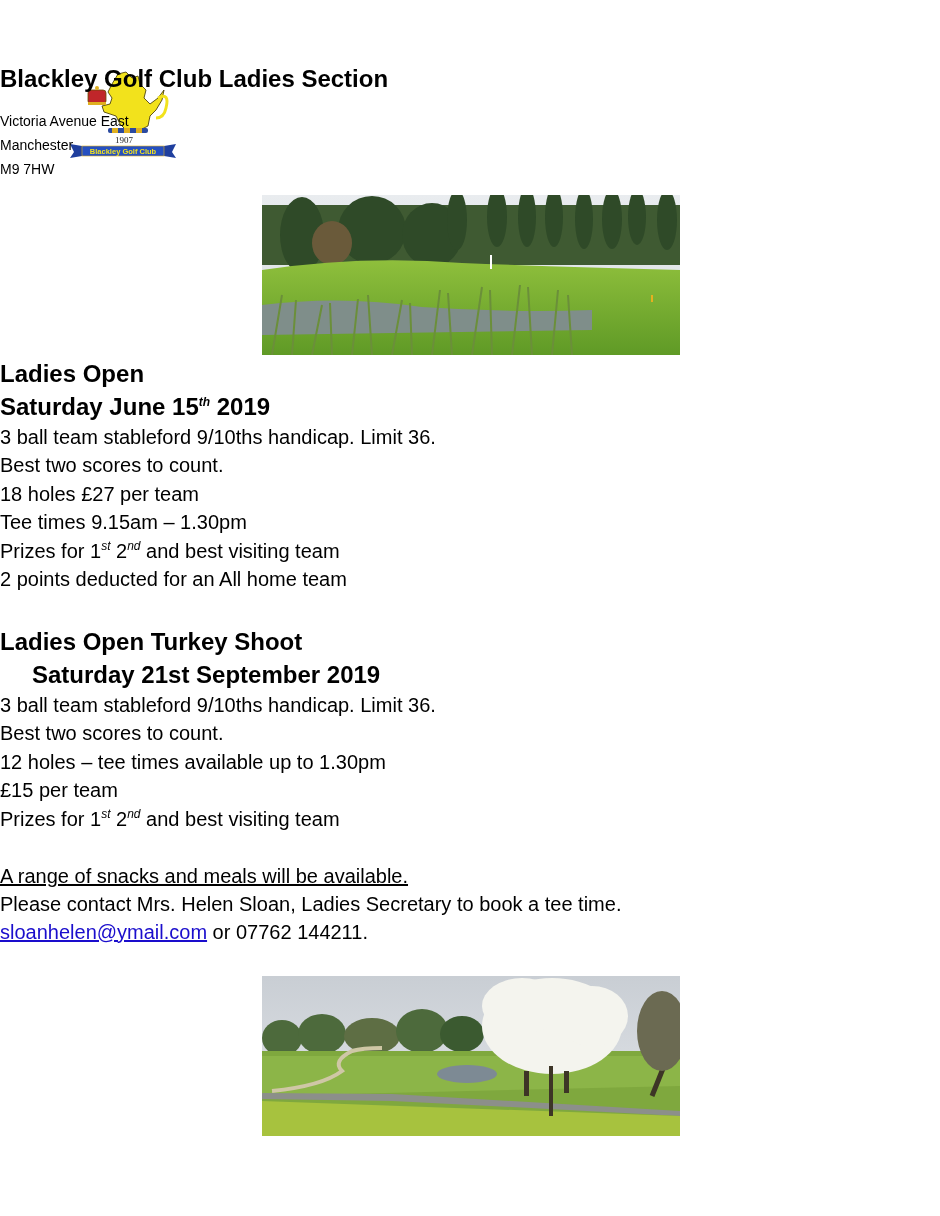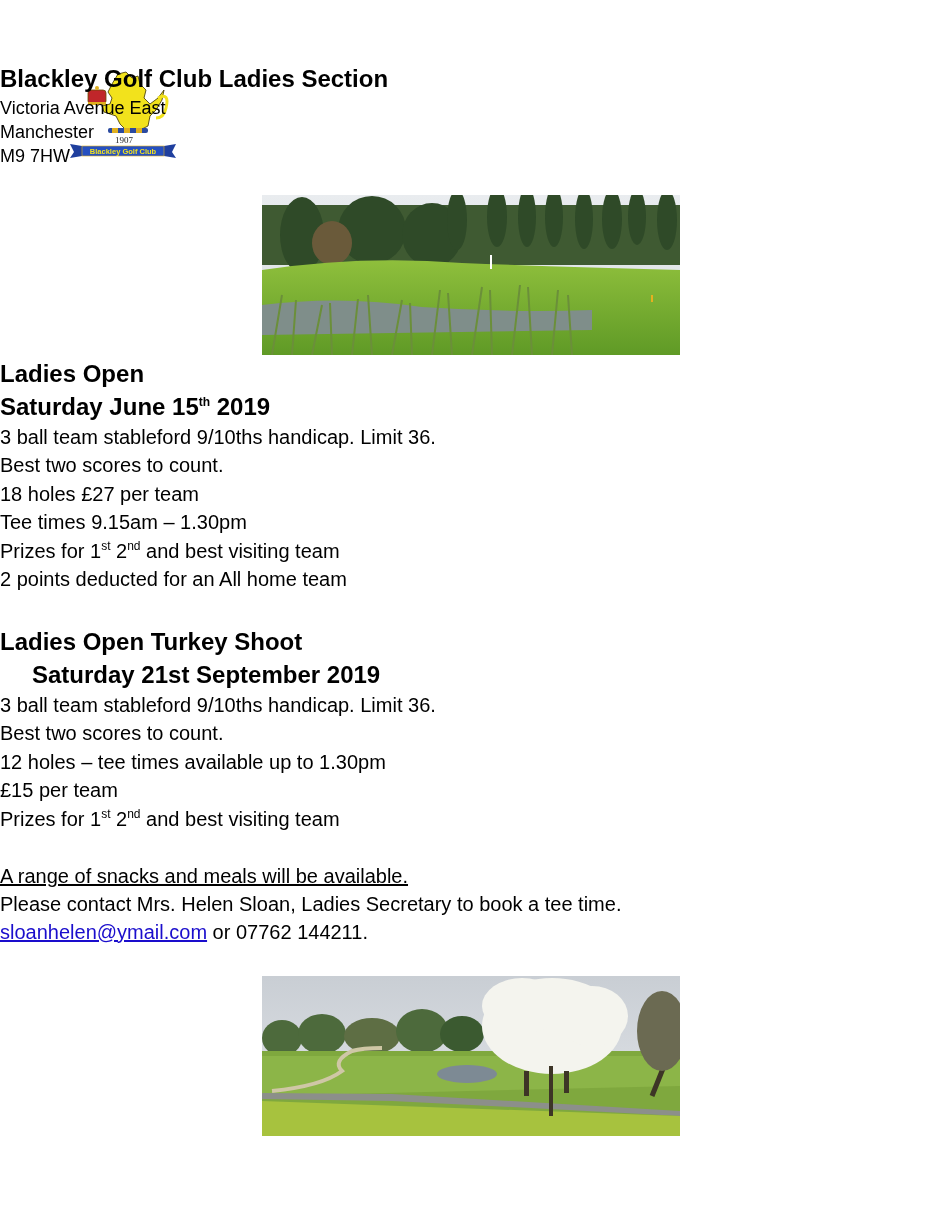--- a/index.html
+++ b/index.html
@@ -1,24 +1,24 @@
 <!DOCTYPE html>
 <html><head>
 <meta charset="utf-8">
 <style>
   html, body { margin: 0; padding: 0; background: #ffffff; }
   body { width: 940px; height: 1216px; position: relative; overflow: hidden;
          font-family: "Liberation Sans", sans-serif; color: #000; }
   .page { position: absolute; left: 0; top: 0; width: 940px; height: 1216px; }
   .center { position: absolute; left: 0; width: 940px; }
   .title { font-weight: bold; font-size: 24px; line-height: 28px; }
-  .addr { font-size: 18px; line-height: 24px; }
+  .addr { font-size: 14px; line-height: 24px; margin-top: 13px; }
   .h2 { font-weight: bold; font-size: 24px; line-height: 33px; }
   .body { font-size: 20px; line-height: 28.5px; }
-  sup { font-size: 12px; vertical-align: super; line-height: 0; }
+  sup { font-size: 12px; vertical-align: super; line-height: 0; font-style: italic; }
   a.email { color: #1a0dcc; text-decoration: underline; }
   .logo { position: absolute; left: 66px; top: 68px; width: 114px; height: 92px; }
   .photo { position: absolute; left: 262px; width: 418px; height: 160px; overflow: hidden; }
   .photo1 { top: 195px; }
   .photo2 { top: 976px; }
 </style>
 </head>
 <body>
 
 <div class="page">

